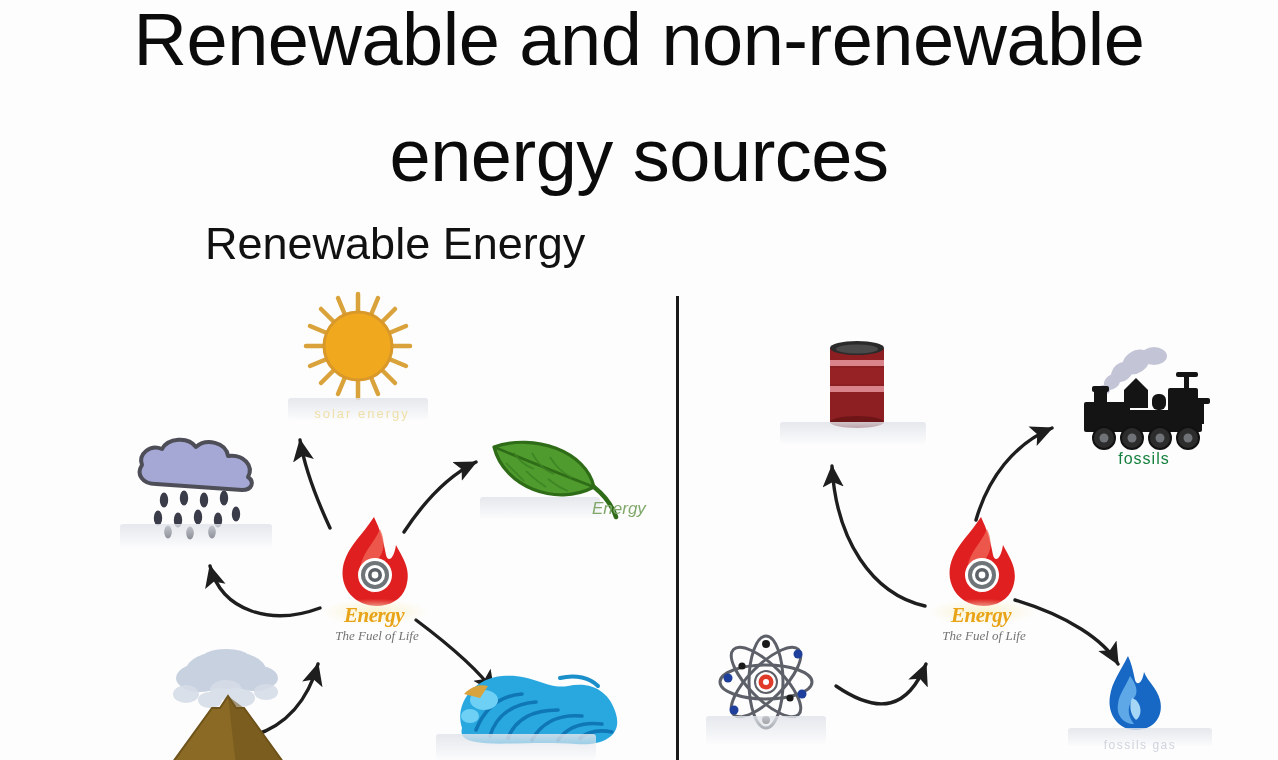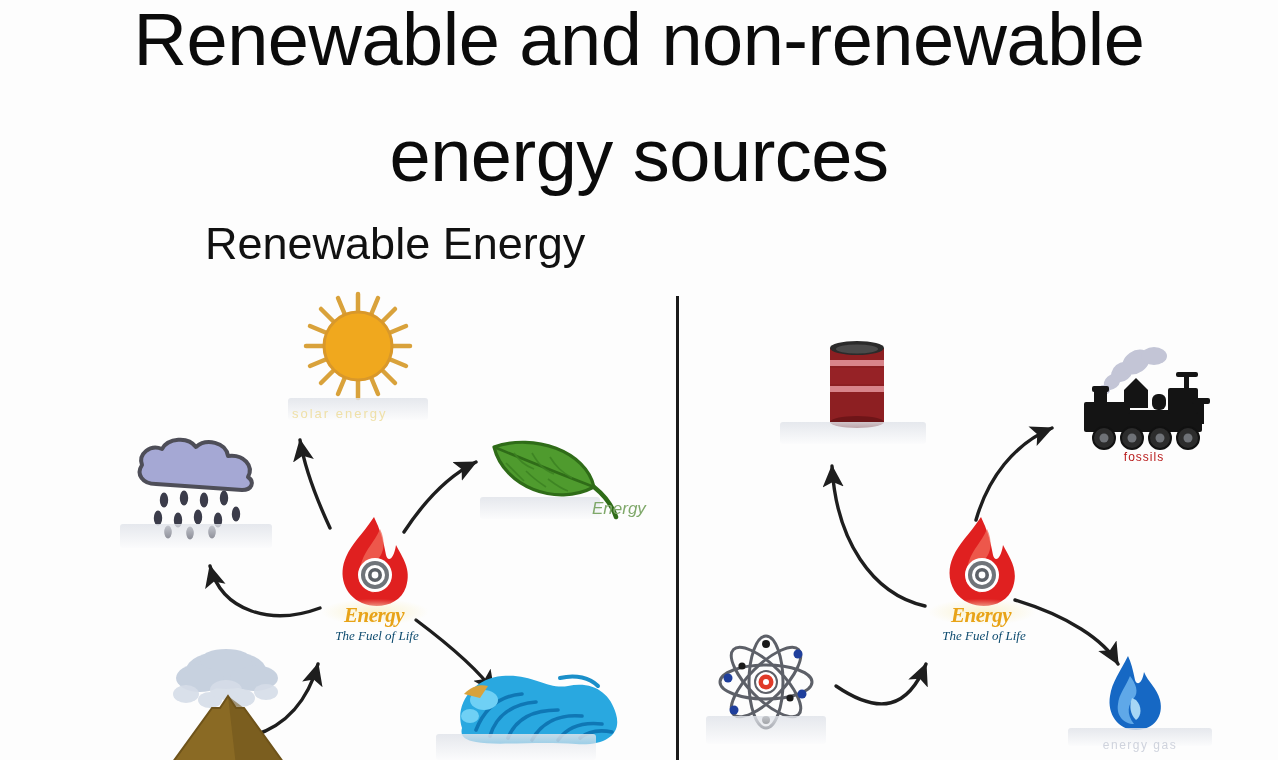--- a/index.html
+++ b/index.html
@@ -78,21 +78,21 @@
   }
 
   
   #sun-wrap { left: 276px; top: 288px; width: 166px; height: 150px; }
   #sun-caption {
     left: 16px; top: 118px;
     font-size: 13px;
     color: #efe0a8;
     letter-spacing: 2px;
     width: 140px;
-    text-align: left;
+    text-align: center;
   }
   #sun-plate { left: 12px; top: 110px; width: 140px; height: 22px; }
 
   
   #cloud-wrap { left: 118px; top: 432px; width: 160px; height: 122px; }
   #cloud-plate { left: 2px; top: 92px; width: 152px; height: 24px; }
   #cloud-caption { left: 4px; top: 99px; width: 150px; text-align:center; font-size: 11px; color: #e9eaef; }
 
   
   #leaf-wrap { left: 476px; top: 425px; width: 180px; height: 110px; }
@@ -111,21 +111,21 @@
   #water-plate { left: 0px; top: 82px; width: 160px; height: 26px; }
   #water-caption { left: 4px; top: 88px; width: 156px; text-align: center; font-size: 11px; color: #eceef2; }
 
   
   #barrel-wrap { left: 786px; top: 336px; width: 140px; height: 110px; }
   #barrel-plate { left: -6px; top: 86px; width: 146px; height: 22px; }
   #barrel-caption { left: -6px; top: 92px; width: 146px; text-align:center; font-size: 11px; color: #ececef; }
 
   
   #train-wrap { left: 1056px; top: 346px; width: 180px; height: 132px; }
-  #train-caption { left: 28px; top: 104px; width: 120px; text-align: center; font-size: 12px; color: #b91c1c; letter-spacing: 1px;}
+  #train-caption { left: 28px; top: 104px; width: 120px; text-align: center; font-size: 16px; color: #15803d; letter-spacing: 1px;}
 
   
   #atom-wrap { left: 706px; top: 624px; width: 140px; height: 130px; }
   #atom-plate { left: 0px; top: 92px; width: 120px; height: 28px; }
   #atom-caption { left: 0px; top: 100px; width: 120px; text-align:center; font-size: 11px; color: #f0f1f4; }
 
   
   #gas-wrap { left: 1084px; top: 654px; width: 130px; height: 110px; }
   #gas-plate { left: -16px; top: 74px; width: 144px; height: 18px; }
   #gas-caption {
@@ -148,21 +148,21 @@
     font-style: italic;
     letter-spacing: -0.5px;
     font-family: "Liberation Serif", serif;
   }
   .energy-sub {
     position: absolute;
     left: -4px; top: 113px;
     width: 126px;
     text-align: center;
     font-size: 13px;
-    color: #0c4a6e;
+    color: #737373;
     font-style: italic;
     font-family: "Liberation Serif", serif;
   }
   .energy-glow {
     position: absolute;
     left: 4px; top: 84px;
     width: 106px; height: 26px;
     background: radial-gradient(ellipse at center, rgba(250,242,205,.95) 0%, rgba(253,250,235,0) 72%);
   }
 
@@ -421,21 +421,21 @@
 
   <div class="node" id="gas-wrap">
     <svg width="120" height="90" viewBox="0 0 120 90">
       <path d="M44,2 C36,18 28,28 26,42 C23,60 34,76 52,76 C70,76 80,62 76,46
                C73,34 64,28 60,18 C58,30 53,32 51,26 C49,16 47,8 44,2 Z" fill="#1668c4"></path>
       <path d="M46,22 C41,34 35,40 34,50 C32,62 40,70 50,70 C42,60 44,50 50,44
                C55,38 52,30 46,22 Z" fill="#5fa8e8"></path>
       <path d="M48,44 C45,52 46,60 52,66 C58,62 58,52 52,46 Z" fill="#a6d6f5"></path>
     </svg>
     <div class="shadow-plate" id="gas-plate"></div>
-    <div class="cap" id="gas-caption">energy gas</div>
+    <div class="cap" id="gas-caption">fossils gas</div>
   </div>
 
   <div class="energy-logo" id="energy-right">
     <svg width="120" height="100" viewBox="0 0 120 100">
       <path d="M56,2 C44,20 34,28 28,42 C20,60 26,80 44,88 C60,95 82,90 88,72
                C94,54 84,42 78,30 C76,44 70,48 68,40 C66,28 62,14 56,2 Z" fill="#e02020"></path>
       <path d="M62,14 C56,28 48,34 44,46 C39,60 44,74 56,78 C48,64 52,52 60,44
                C66,38 68,26 62,14 Z" fill="#f26a5a" opacity=".75"></path>
       <circle cx="57" cy="60" r="17" fill="#ffffff"></circle>
       <circle cx="57" cy="60" r="14" fill="#6f7479"></circle>

